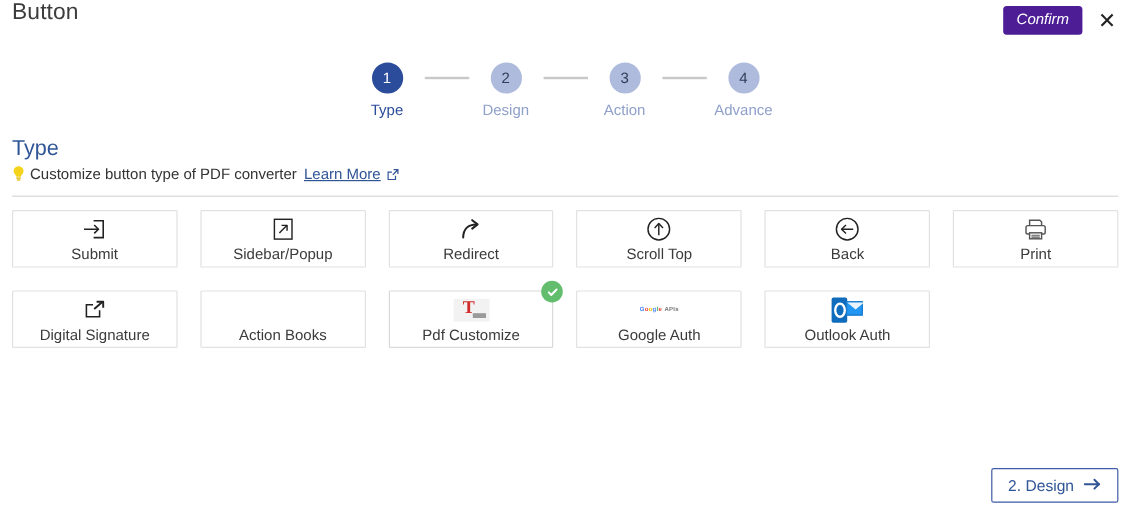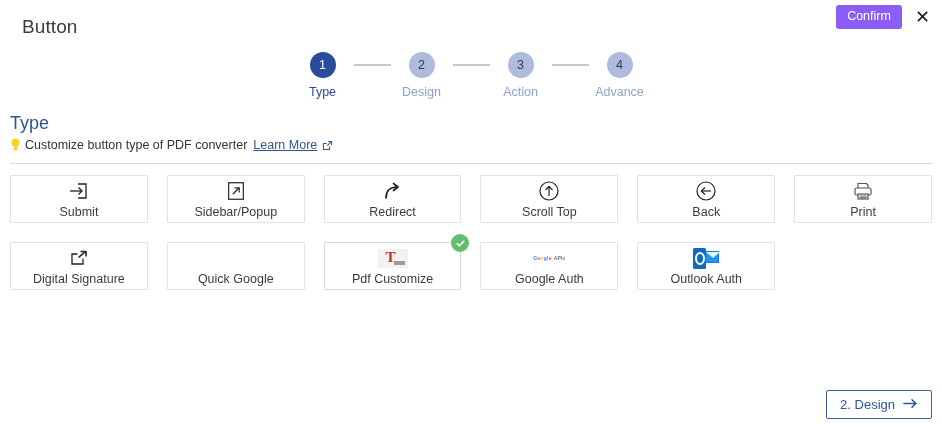--- a/index.html
+++ b/index.html
@@ -12,47 +12,48 @@
     color: #333333;
     overflow: hidden;
     position: relative;
   }
 
   
   .header {
     position: relative;
     height: 38px;
     display: flex;
-    align-items: flex-end;
-    padding: 0 10px 0 22px;
+    align-items: flex-start;
+    padding: 0 10px 0 10px;
   }
   .page-title {
     font-size: 19px;
     color: #3c3c3c;
     font-weight: 400;
     letter-spacing: .1px;
   }
   .header-actions {
     position: absolute;
     right: 10px;
     top: 5px;
     display: flex;
     align-items: center;
     gap: 11px;
   }
   .btn-confirm {
-    background: #8b5cf6;
+    background: #4c1d95;
     color: #ffffff;
     border: none;
     border-radius: 3px;
     font-size: 12.5px;
     font-family: "Liberation Sans", sans-serif;
     padding: 5px 11px 6px;
     cursor: pointer;
     line-height: 1;
+    font-style: italic;
   }
   .close-x {
     font-size: 18px;
     color: #222;
     line-height: 1;
     cursor: pointer;
     padding: 0 2px;
     font-family: "Liberation Sans", sans-serif;
   }
 
@@ -389,21 +390,21 @@
         <path d="M13 8.5V14H2V4h5.5"></path>
         <path d="M8.5 7.5L15.5 1.5" stroke-width="1.6"></path>
         <path d="M10.5 1.5h5.5v5" stroke-linejoin="round" stroke-width="1.6"></path>
       </svg>
     </div>
     <div class="card-label">Digital Signature</div>
   </div>
 
   <div class="card">
     <div class="card-icon"></div>
-    <div class="card-label">Quick Google</div>
+    <div class="card-label">Action Books</div>
   </div>
 
   <div class="card selected">
     <div class="check-badge">
       <svg width="11" height="11" viewBox="0 0 12 12" fill="none" stroke="#ffffff" stroke-width="1.8" stroke-linecap="round" stroke-linejoin="round">
         <path d="M2.5 6.2l2.3 2.3L9.6 3.6"></path>
       </svg>
     </div>
     <div class="card-icon">
       <div class="pdf-logo">

